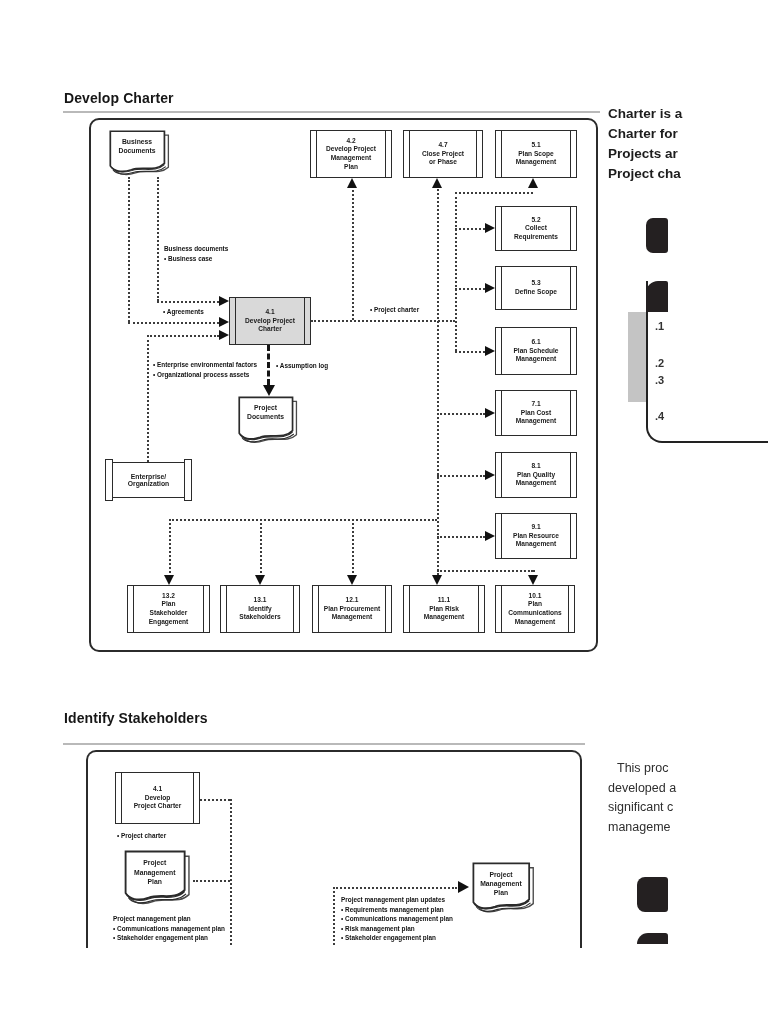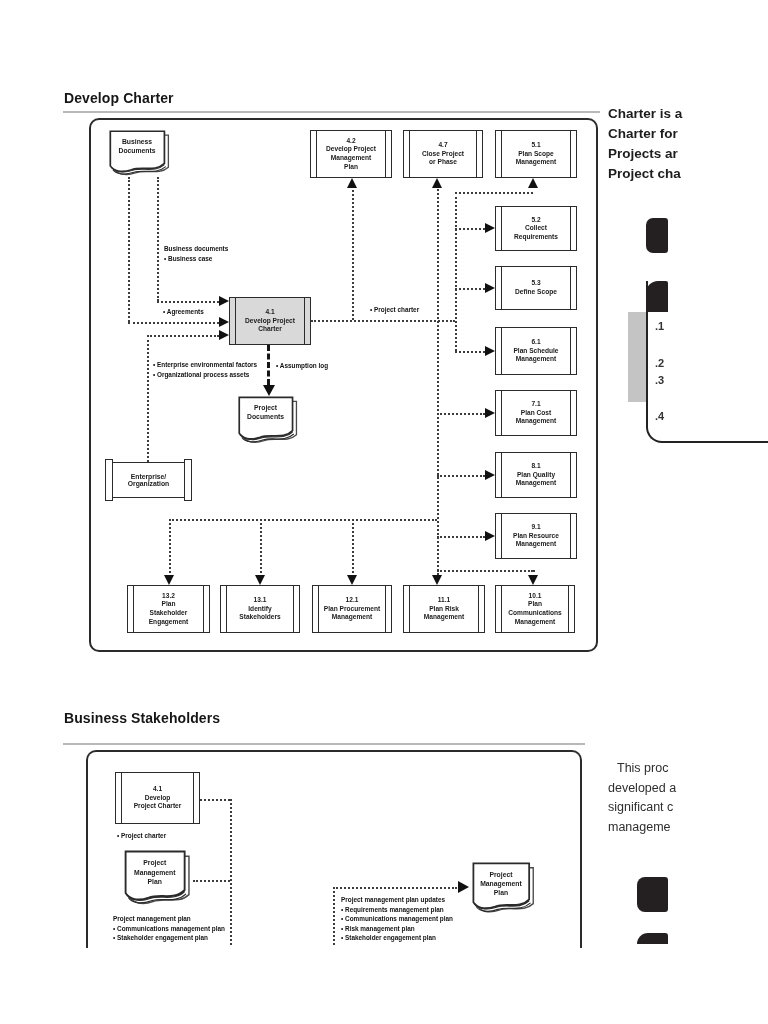--- a/index.html
+++ b/index.html
@@ -197,21 +197,21 @@
   </div>
   <div class="graybar" style="left:628px;top:312px;width:20px;height:90px;"></div>
   <div class="whitebox" style="left:646px;top:281px;width:122px;height:160px;"></div>
   <div class="tab" style="left:646px;top:218px;width:22px;height:35px;border-radius:7px 3px 3px 7px;"></div>
   <div class="tab" style="left:646px;top:281px;width:22px;height:31px;border-radius:12px 2px 0 0;"></div>
   <div class="numitem" style="top:320px;">.1</div>
   <div class="numitem" style="top:357px;">.2</div>
   <div class="numitem" style="top:374px;">.3</div>
   <div class="numitem" style="top:410px;">.4</div>
 
-  <h1 class="h" style="left:64px;top:710px;">Business Stakeholders</h1>
+  <h1 class="h" style="left:64px;top:710px;">Identify Stakeholders</h1>
   <div class="rule" style="left:63px;top:743px;width:522px;"></div>
   <div class="frame2" style="left:86px;top:750px;width:492px;height:196px;"></div>
 
   <div class="dh" style="left:200px;top:799px;width:30px;"></div>
   <div class="dv" style="left:230px;top:799px;height:146px;"></div>
   <div class="dh" style="left:193px;top:880px;width:37px;"></div>
   <div class="dv" style="left:333px;top:887px;height:58px;"></div>
   <div class="dh" style="left:333px;top:887px;width:124px;"></div>
   <div class="ar r big" style="left:458px;top:881px;"></div>
 

